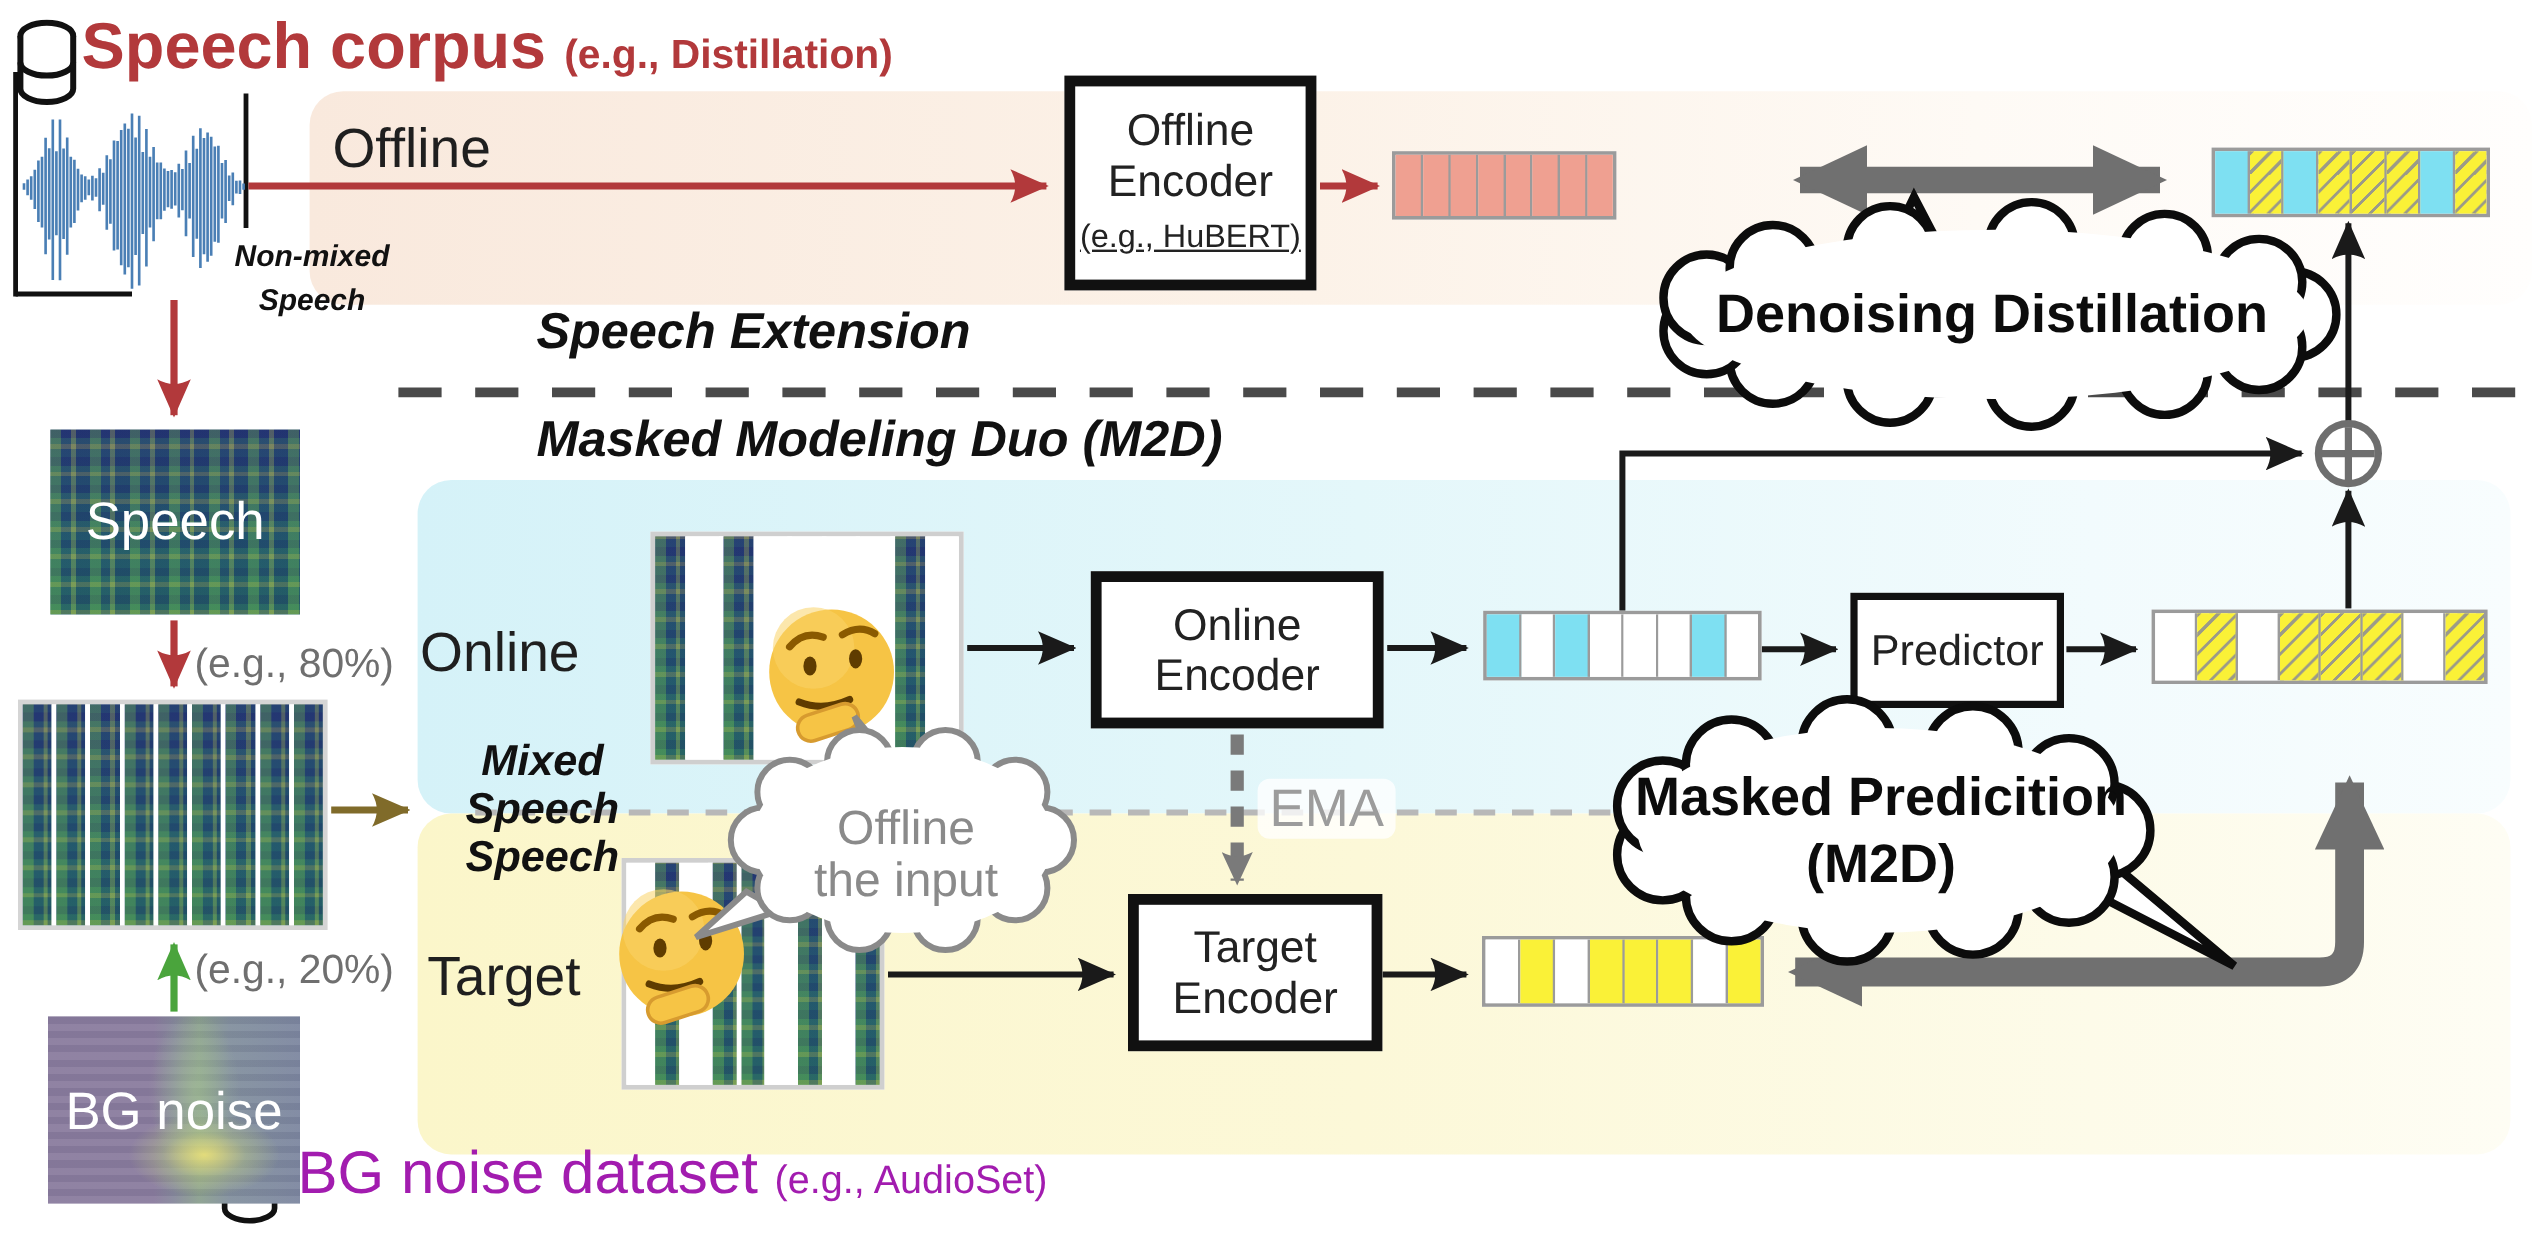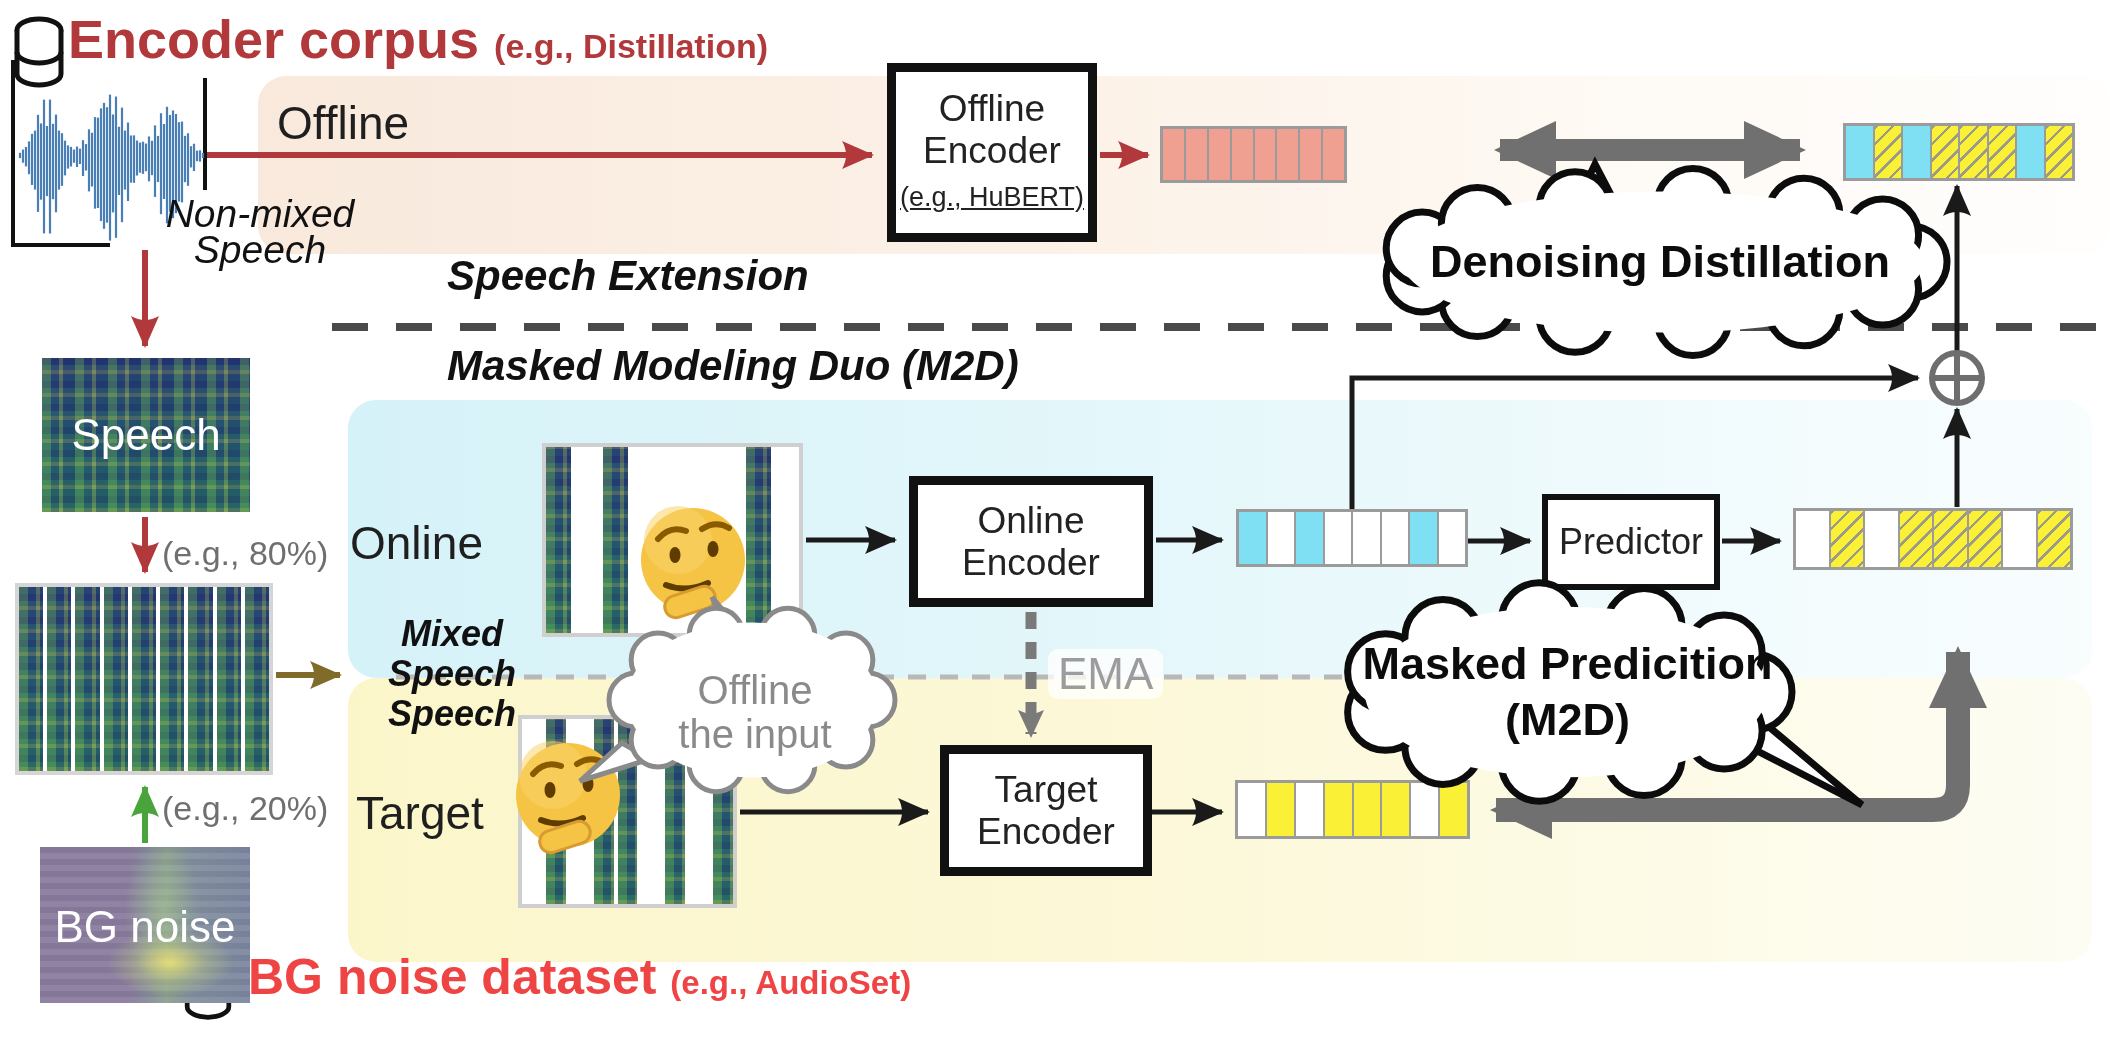--- a/index.html
+++ b/index.html
@@ -11,25 +11,25 @@
   #region-offline{left:258px;top:76px;width:1852px;height:178px;
     background:linear-gradient(90deg,#f9e9dd 0%,#fcf2e8 45%,#fefaf5 75%,#fffefd 100%);}
   #region-online{left:348px;top:400px;width:1744px;height:278px;
     background:linear-gradient(90deg,#d5f2f8 0%,#e4f7fa 45%,#f2fbfd 80%,#f8fdfe 100%);}
   #region-target{left:348px;top:678px;width:1744px;height:284px;
     background:linear-gradient(90deg,#fbf6ca 0%,#fcf8d8 45%,#fdfbe9 80%,#fefdf4 100%);}
   
   .t{position:absolute;color:#1f1f1f;white-space:nowrap;}
   .corpus{font-size:54px;font-weight:bold;color:#b2393b;}
   .corpus .sub{font-size:34px;}
-  .dataset{font-size:50px;font-weight:bold;color:#ef4444;}
+  .dataset{font-size:50px;font-weight:normal;color:#a21caf;}
   .dataset .sub{font-size:33px;}
   .sect{font-size:42px;font-weight:bold;font-style:italic;color:#111;}
   .rowlab{font-size:46px;color:#1f1f1f;}
-  .smallital{font-size:39px;font-weight:normal;font-style:italic;color:#111;text-align:center;line-height:36px;}
+  .smallital{font-size:25px;font-weight:bold;font-style:italic;color:#111;text-align:center;line-height:36px;}
   .mixedital{font-size:36px;font-weight:bold;font-style:italic;color:#111;text-align:center;line-height:40px;}
   .pct{font-size:34px;color:#6f6f6f;}
   .ema{font-size:44px;color:#9c9c9c;background:rgba(255,255,255,0.78);padding:0 10px;border-radius:10px;}
   .cloudtxt{font-size:45px;font-weight:bold;color:#0c0c0c;text-align:center;line-height:56px;}
   .bubbletxt{font-size:40px;color:#8a8a8a;text-align:center;line-height:44px;}
   .speclabel{position:absolute;left:0;right:0;text-align:center;color:#fff;font-size:44px;}
   
   .box{position:absolute;background:#fff;border:9px solid #111;box-sizing:border-box;
        display:flex;flex-direction:column;align-items:center;justify-content:center;
        font-size:37px;color:#222;line-height:42px;text-align:center;}
@@ -202,21 +202,21 @@
       <line x1="169" x2="169" y1="73.83516088452383" y2="120.15018874692457" stroke="#4a7fb5" stroke-width="2.2"></line>
       <line x1="172" x2="172" y1="71.26193846030705" y2="123.79558718123168" stroke="#4a7fb5" stroke-width="2.2"></line>
       <line x1="175" x2="175" y1="84.20795329821438" y2="105.45539949419631" stroke="#4a7fb5" stroke-width="2.2"></line>
       <line x1="178" x2="178" y1="81.70952462705127" y2="108.99484011167738" stroke="#4a7fb5" stroke-width="2.2"></line>
       <line x1="181" x2="181" y1="88.59854031923325" y2="99.23540121441955" stroke="#4a7fb5" stroke-width="2.2"></line>
       <line x1="184" x2="184" y1="88.31253833593847" y2="99.64057069075385" stroke="#4a7fb5" stroke-width="2.2"></line>
       <line x1="187" x2="187" y1="90.84" y2="96.06" stroke="#4a7fb5" stroke-width="2.2"></line>
     </svg>
 
   <div class="t corpus" style="left:68px;top:8px">
-    <span>Encoder corpus</span>
+    <span>Speech corpus</span>
     <span class="sub">(e.g., Distillation)</span>
   </div>
   <div class="t dataset" style="left:248px;top:948px">
     <span>BG noise dataset</span>
     <span class="sub">(e.g., AudioSet)</span>
   </div>
   <div class="t sect" style="left:447px;top:252px">Speech Extension</div>
   <div class="t sect" style="left:447px;top:342px">Masked Modeling Duo (M2D)</div>
 
   <div class="t smallital" style="left:165px;top:196px;width:190px">

